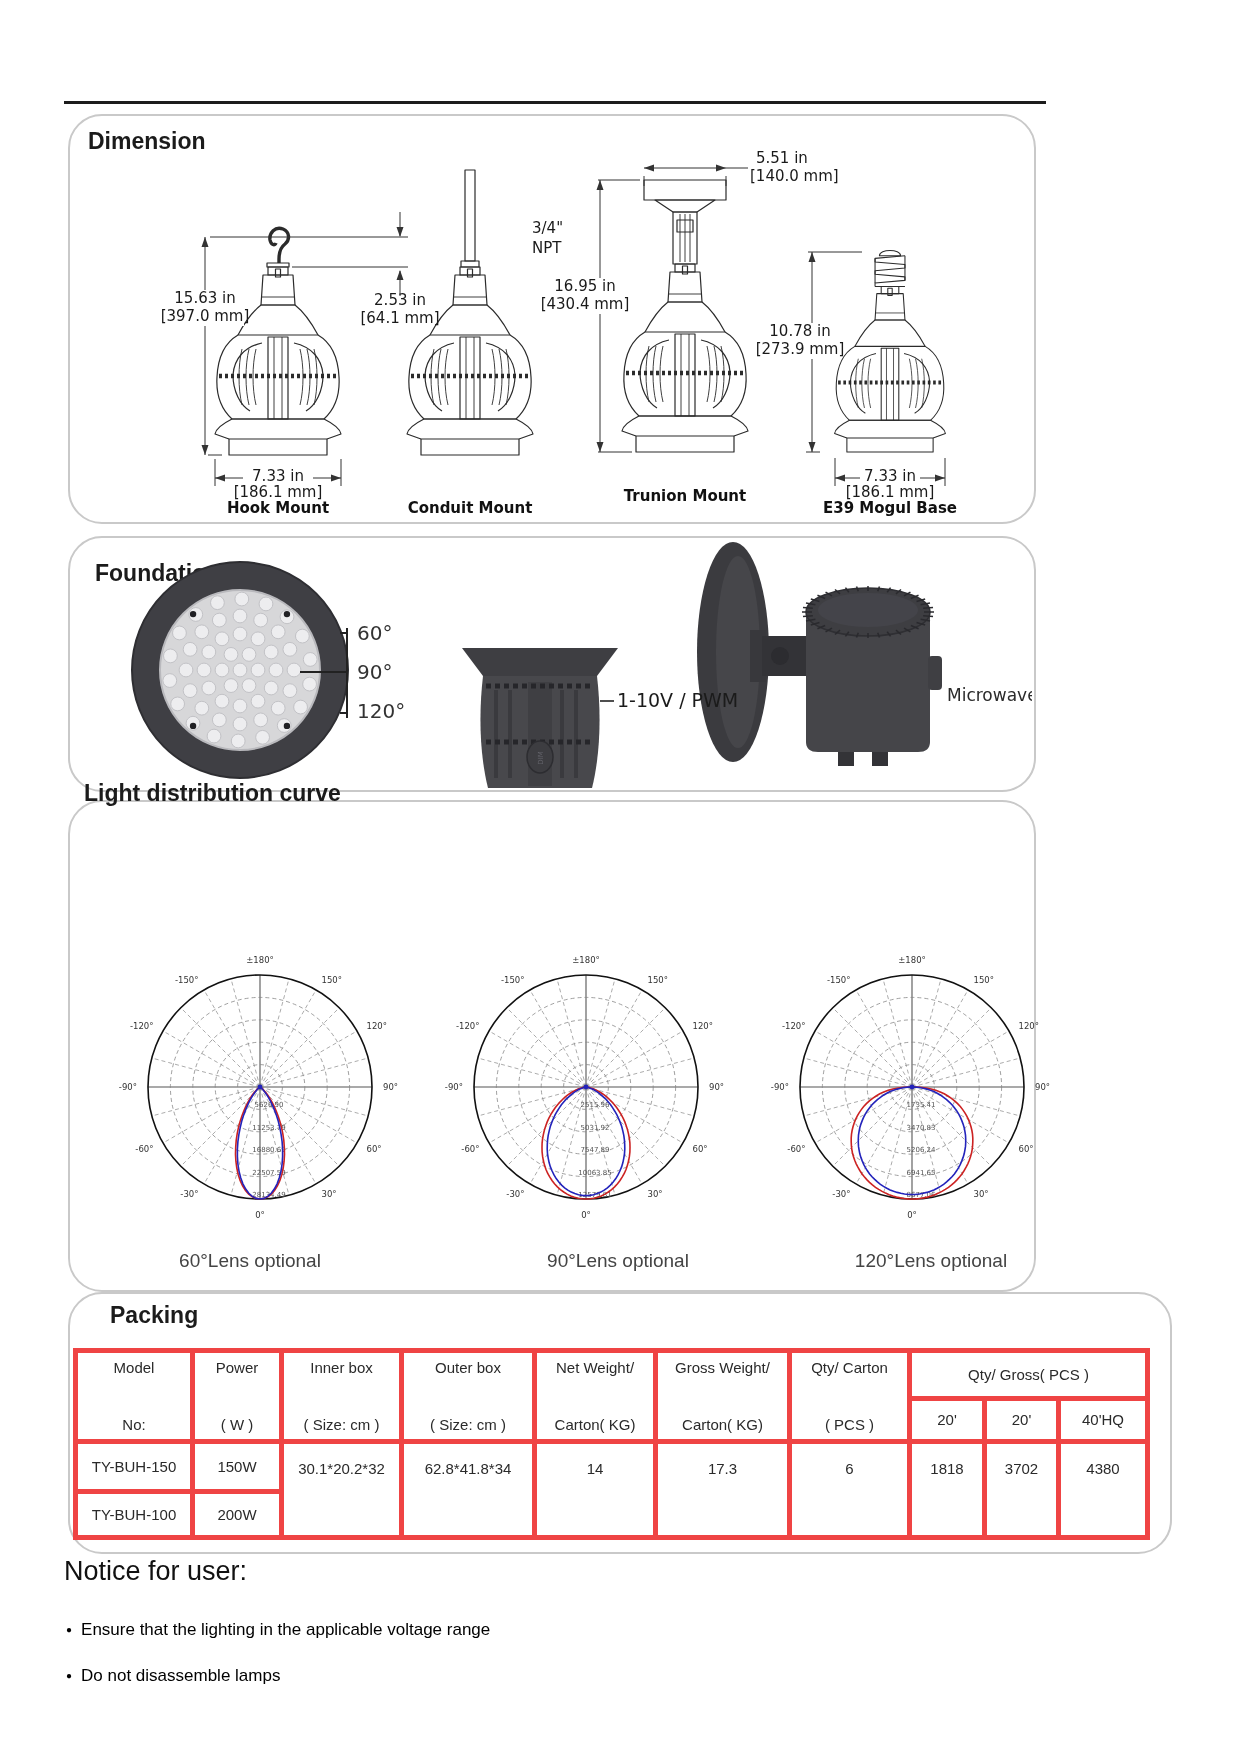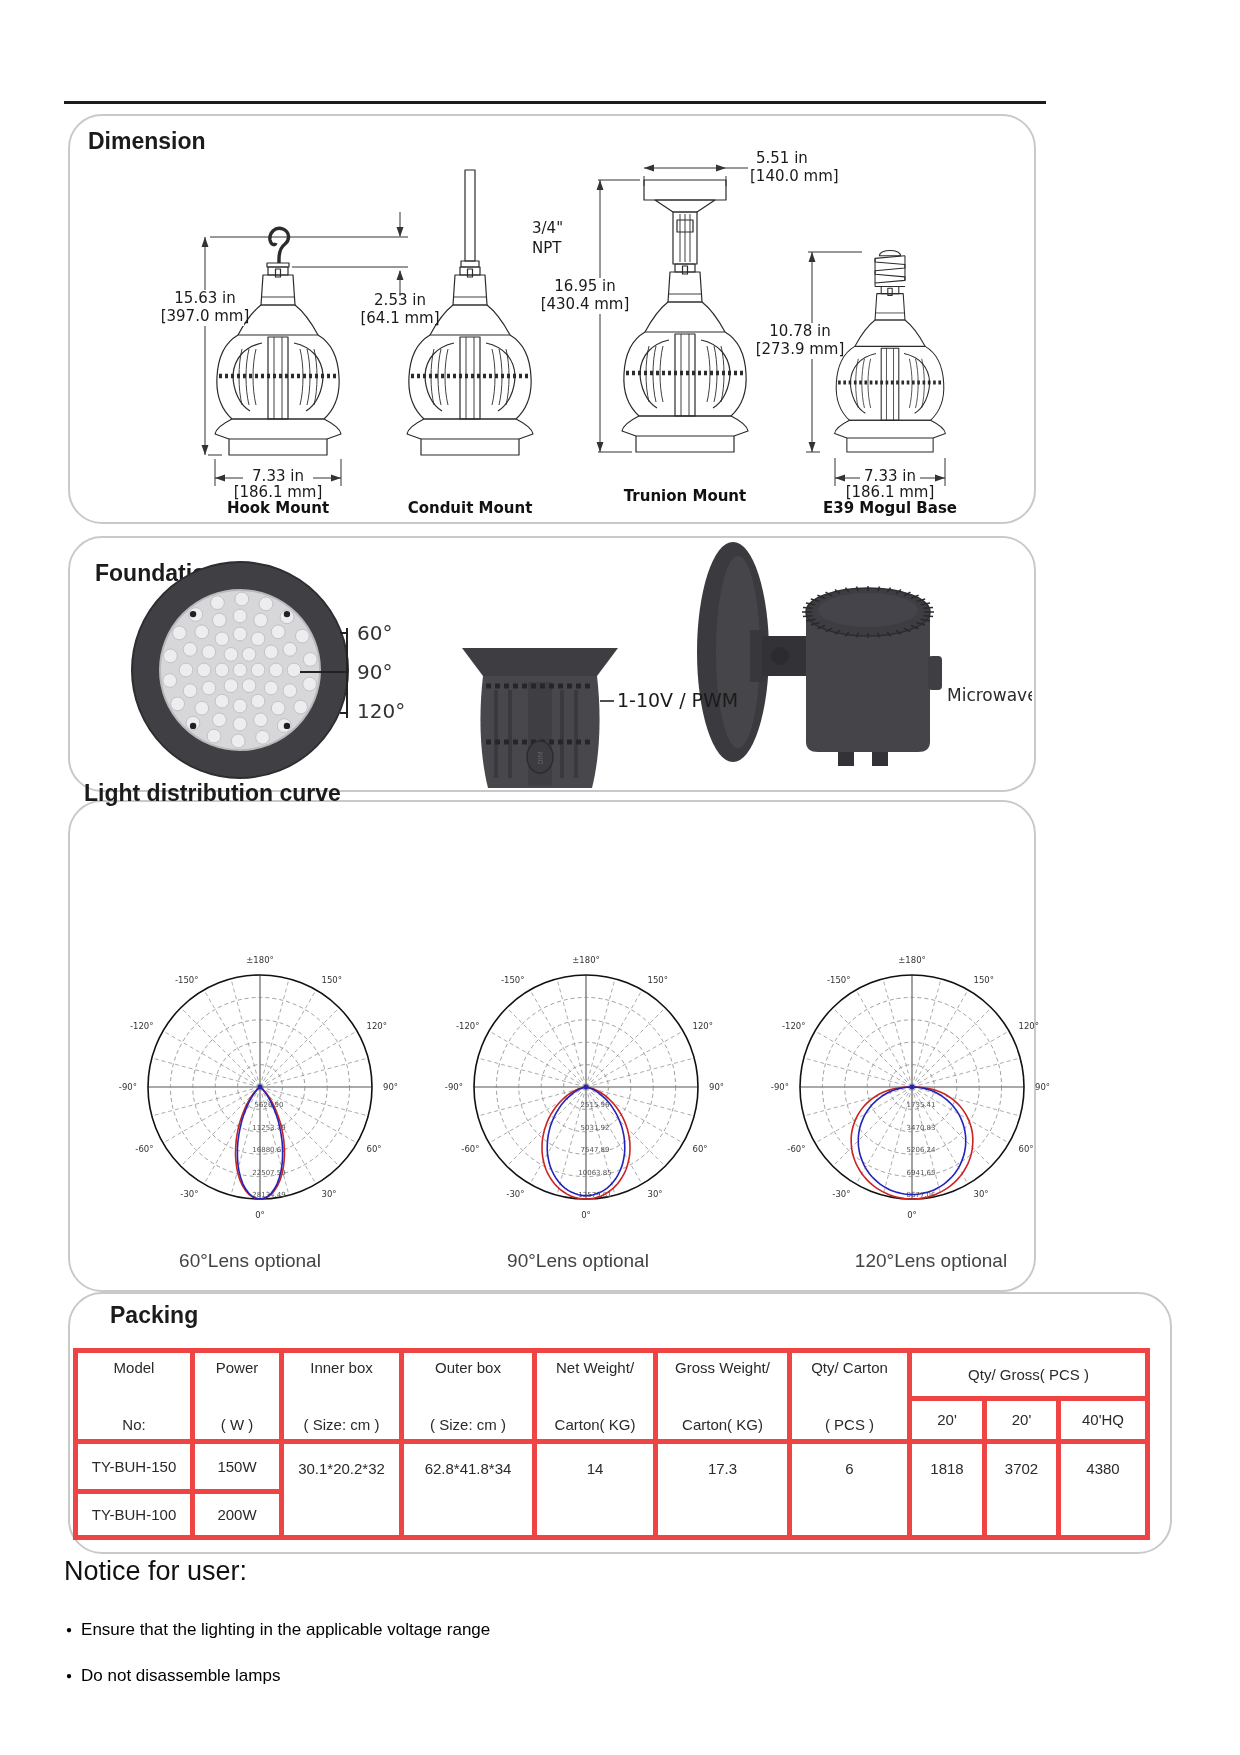--- a/index.html
+++ b/index.html
@@ -488,21 +488,21 @@
         <text x="164" y="157.4" text-anchor="middle" font-size="7" fill="#555" font-family="&quot;Liberation Serif&quot;,serif">1735.41</text>
         <text x="164" y="179.8" text-anchor="middle" font-size="7" fill="#555" font-family="&quot;Liberation Serif&quot;,serif">3470.83</text>
         <text x="164" y="202.2" text-anchor="middle" font-size="7" fill="#555" font-family="&quot;Liberation Serif&quot;,serif">5206.24</text>
         <text x="164" y="224.6" text-anchor="middle" font-size="7" fill="#555" font-family="&quot;Liberation Serif&quot;,serif">6941.65</text>
         <text x="164" y="247" text-anchor="middle" font-size="7" fill="#555" font-family="&quot;Liberation Serif&quot;,serif">8677.06</text>
         <path d="M155,137 L155.0,137.0 L146.8,137.3 L141.0,138.0 L135.9,139.0 L131.2,140.3 L126.8,142.0 L122.8,143.8 L119.1,146.0 L115.6,148.3 L112.4,150.8 L109.4,153.6 L106.7,156.5 L104.3,159.6 L102.1,162.8 L100.2,166.2 L98.5,169.6 L97.1,173.2 L96.0,176.8 L95.1,180.5 L94.5,184.2 L94.2,188.0 L94.2,191.8 L94.4,195.6 L94.8,199.3 L95.5,203.0 L96.5,206.7 L97.7,210.3 L99.2,213.8 L100.9,217.2 L102.8,220.5 L104.9,223.7 L107.3,226.7 L109.8,229.6 L112.5,232.3 L115.4,234.9 L118.5,237.3 L121.7,239.4 L125.1,241.4 L128.5,243.1 L132.1,244.7 L135.8,246.0 L139.5,247.1 L143.3,247.9 L147.2,248.5 L151.1,248.9 L155.0,249.0 L158.9,248.9 L162.8,248.5 L166.7,247.9 L170.5,247.1 L174.2,246.0 L177.9,244.7 L181.5,243.1 L184.9,241.4 L188.3,239.4 L191.5,237.3 L194.6,234.9 L197.5,232.3 L200.2,229.6 L202.7,226.7 L205.1,223.7 L207.2,220.5 L209.1,217.2 L210.8,213.8 L212.3,210.3 L213.5,206.7 L214.5,203.0 L215.2,199.3 L215.6,195.6 L215.8,191.8 L215.8,188.0 L215.5,184.2 L214.9,180.5 L214.0,176.8 L212.9,173.2 L211.5,169.6 L209.8,166.2 L207.9,162.8 L205.7,159.6 L203.3,156.5 L200.6,153.6 L197.6,150.8 L194.4,148.3 L190.9,146.0 L187.2,143.8 L183.2,142.0 L178.8,140.3 L174.1,139.0 L169.0,138.0 L163.2,137.3 L155.0,137.0 Z" fill="none" stroke="#cc2222" stroke-width="1.6"></path>
         <path d="M155,137 L155.0,137.0 L151.2,137.1 L147.5,137.5 L143.8,138.2 L140.2,139.1 L136.6,140.2 L133.1,141.6 L129.8,143.3 L126.5,145.2 L123.4,147.3 L120.4,149.6 L117.7,152.1 L115.0,154.8 L112.6,157.7 L110.4,160.7 L108.4,163.9 L106.7,167.2 L105.2,170.6 L103.9,174.1 L102.8,177.8 L102.1,181.4 L101.5,185.1 L101.3,188.9 L101.3,192.6 L101.5,196.4 L102.1,200.1 L102.8,203.8 L103.9,207.4 L105.2,210.9 L106.7,214.3 L108.4,217.6 L110.4,220.8 L112.6,223.9 L115.0,226.7 L117.7,229.4 L120.4,231.9 L123.4,234.3 L126.5,236.4 L129.8,238.2 L133.1,239.9 L136.6,241.3 L140.2,242.4 L143.8,243.3 L147.5,244.0 L151.2,244.4 L155.0,244.5 L158.8,244.4 L162.5,244.0 L166.2,243.3 L169.8,242.4 L173.4,241.3 L176.9,239.9 L180.2,238.2 L183.5,236.4 L186.6,234.3 L189.6,231.9 L192.3,229.4 L195.0,226.7 L197.4,223.9 L199.6,220.8 L201.6,217.6 L203.3,214.3 L204.8,210.9 L206.1,207.4 L207.2,203.8 L207.9,200.1 L208.5,196.4 L208.7,192.6 L208.7,188.9 L208.5,185.1 L207.9,181.4 L207.2,177.8 L206.1,174.1 L204.8,170.6 L203.3,167.2 L201.6,163.9 L199.6,160.7 L197.4,157.7 L195.0,154.8 L192.3,152.1 L189.6,149.6 L186.6,147.3 L183.5,145.2 L180.2,143.3 L176.9,141.6 L173.4,140.2 L169.8,139.1 L166.2,138.2 L162.5,137.5 L158.8,137.1 L155.0,137.0 Z" fill="none" stroke="#2323bb" stroke-width="1.6"></path>
         <circle cx="155" cy="137" r="2.4" fill="#2323bb"></circle>
       </svg></div>
   <div class="cap" style="left:100px;top:1250px;">60°Lens optional</div>
-  <div class="cap" style="left:428px;top:1250px;">90°Lens optional</div>
+  <div class="cap" style="left:468px;top:1250px;">90°Lens optional</div>
   <div class="cap" style="left:781px;top:1250px;">120°Lens optional</div>
 
   <div class="panel" style="left:68px;top:1292px;width:1100px;height:258px;"></div>
   <div class="panel-h" style="left:86px;top:1302px;margin-left:24px;">Packing</div>
   <table id="packing-table">
     <colgroup>
       <col style="width:117px">
         <col style="width:89px">
         <col style="width:120px">
         <col style="width:133px">

